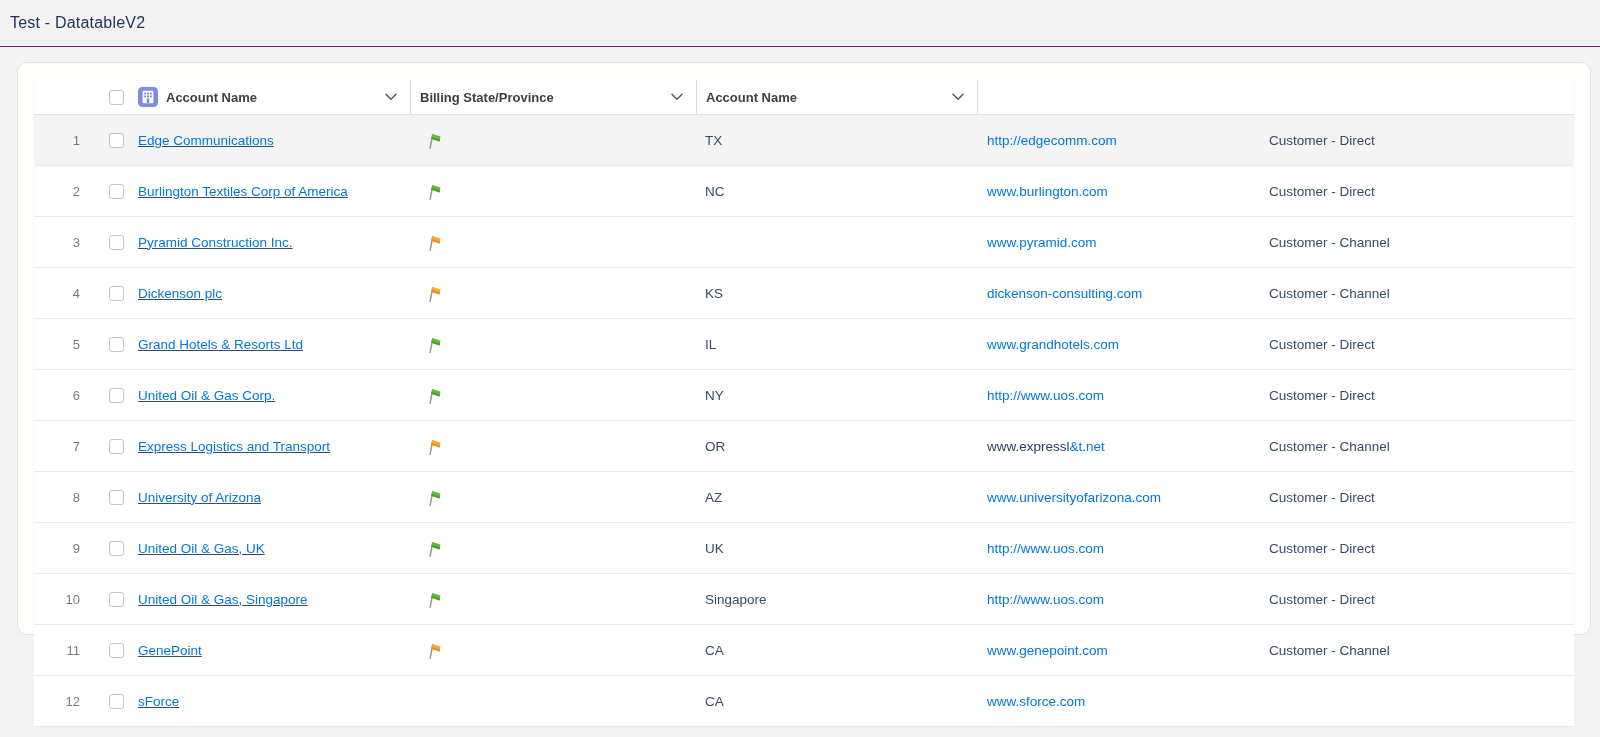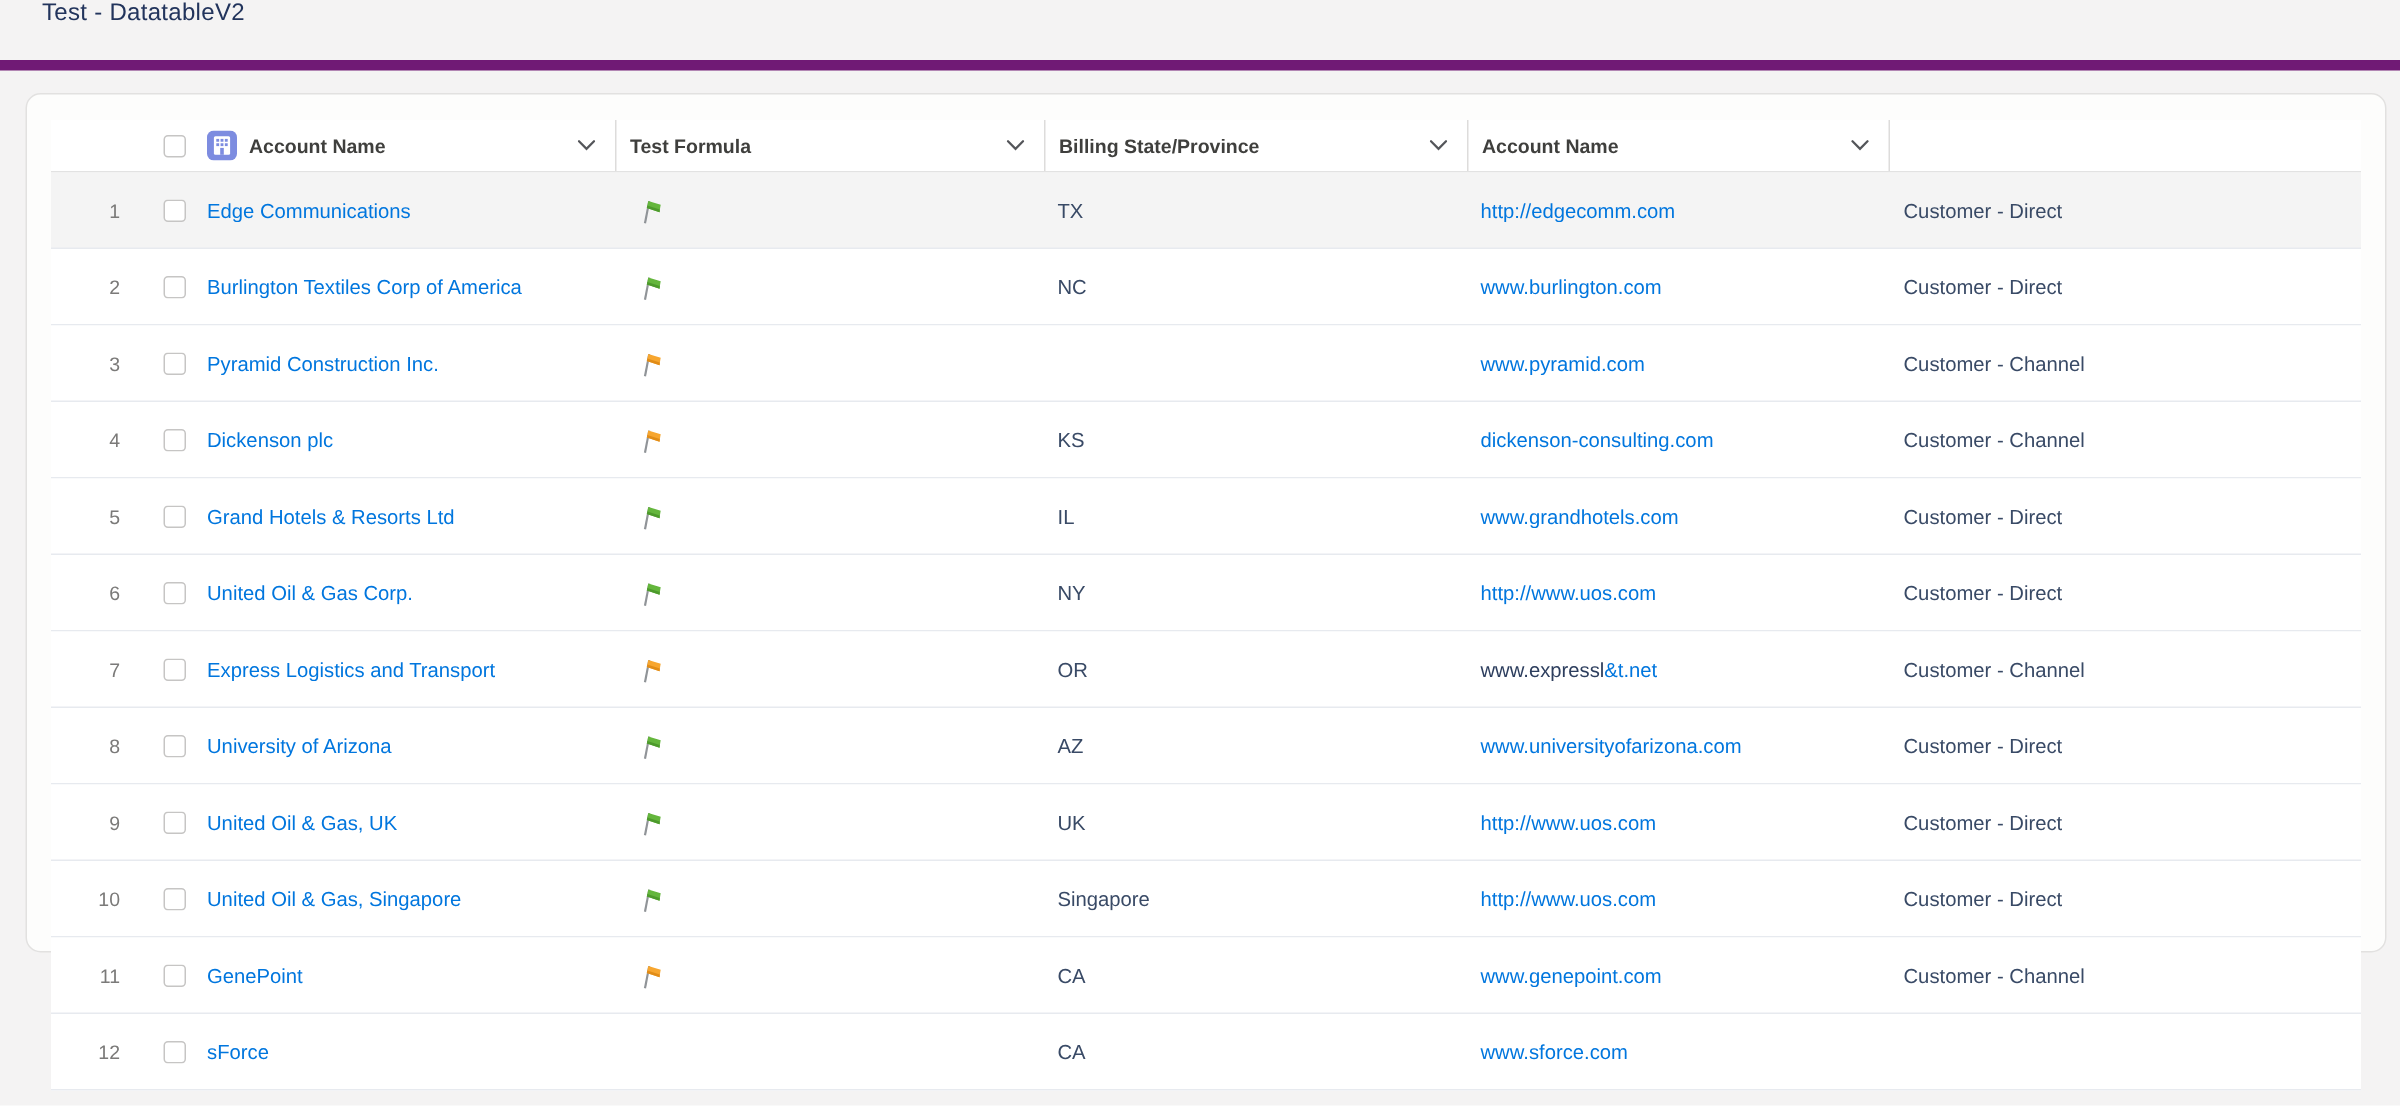--- a/index.html
+++ b/index.html
@@ -6,23 +6,23 @@
   body{
     width:1600px;height:737px;
     background:#f4f3f3;
     font-family:"Liberation Sans",sans-serif;
     overflow:hidden;
     position:relative;
   }
   
   .topbar{
     height:47px;
-    display:flex;
-    padding:0 28px;
-    border-bottom:7px solid #701a75;
+    display:flex;align-items:center;
+    padding:0 10px;
+    border-bottom:1px solid #701a75;
     box-sizing:border-box;
   }
   .page-title{font-size:16px;color:#22345c;letter-spacing:.2px;}
 
   
   .card{
     position:absolute;left:17px;right:9px;top:62px;height:573px;
     background:#fdfdfc;
     border:1px solid #e2e1e0;
     border-radius:10px;
@@ -62,21 +62,21 @@
     display:inline-block;cursor:pointer;box-sizing:border-box;
   }
 
   .cell{
     font-size:13.5px;color:#394a66;
     padding:0 9px;box-sizing:border-box;
     white-space:nowrap;overflow:hidden;
   }
   .c-num{color:#7b7a79;text-align:right;padding-right:14px;font-size:13px;}
   .c-check{display:flex;justify-content:center;align-items:center;padding:0;}
-  .c-name{padding-left:0;}
+  .c-name{padding-left:0;text-decoration:underline;}
   .c-flag{padding-left:14px;display:flex;align-items:center;}
   .link{color:#0076de;text-decoration:none;cursor:pointer;}
   .web-dark{color:#2d3e5e;}
 
   
   .flag{display:none;}
   .c-flag[data-flag="green"] .flag,
   .c-flag[data-flag="orange"] .flag{display:inline-block;}
   .c-flag[data-flag="green"] .flag-body{fill:#64b63c;}
   .c-flag[data-flag="green"] .flag-shade{fill:#4d9a2c;}
@@ -115,28 +115,20 @@
           </span>
           <span class="hlabel">Account Name</span>
         </span>
         <span class="chev">
           <svg width="12" height="8" viewBox="0 0 12 8">
               <path d="M1 1.2 L6 6.2 L11 1.2" stroke="#54565a" stroke-width="1.5" fill="none" stroke-linecap="round"></path>
             </svg>
         </span>
       </div>
       <div class="hcell bordered">
-        <span class="hlabel">Test Formula</span>
-        <span class="chev">
-          <svg width="12" height="8" viewBox="0 0 12 8">
-              <path d="M1 1.2 L6 6.2 L11 1.2" stroke="#54565a" stroke-width="1.5" fill="none" stroke-linecap="round"></path>
-            </svg>
-        </span>
-      </div>
-      <div class="hcell bordered">
         <span class="hlabel">Billing State/Province</span>
         <span class="chev">
           <svg width="12" height="8" viewBox="0 0 12 8">
               <path d="M1 1.2 L6 6.2 L11 1.2" stroke="#54565a" stroke-width="1.5" fill="none" stroke-linecap="round"></path>
             </svg>
         </span>
       </div>
       <div class="hcell bordered h-type">
         <span class="hlabel">Account Name</span>
         <span class="chev">

